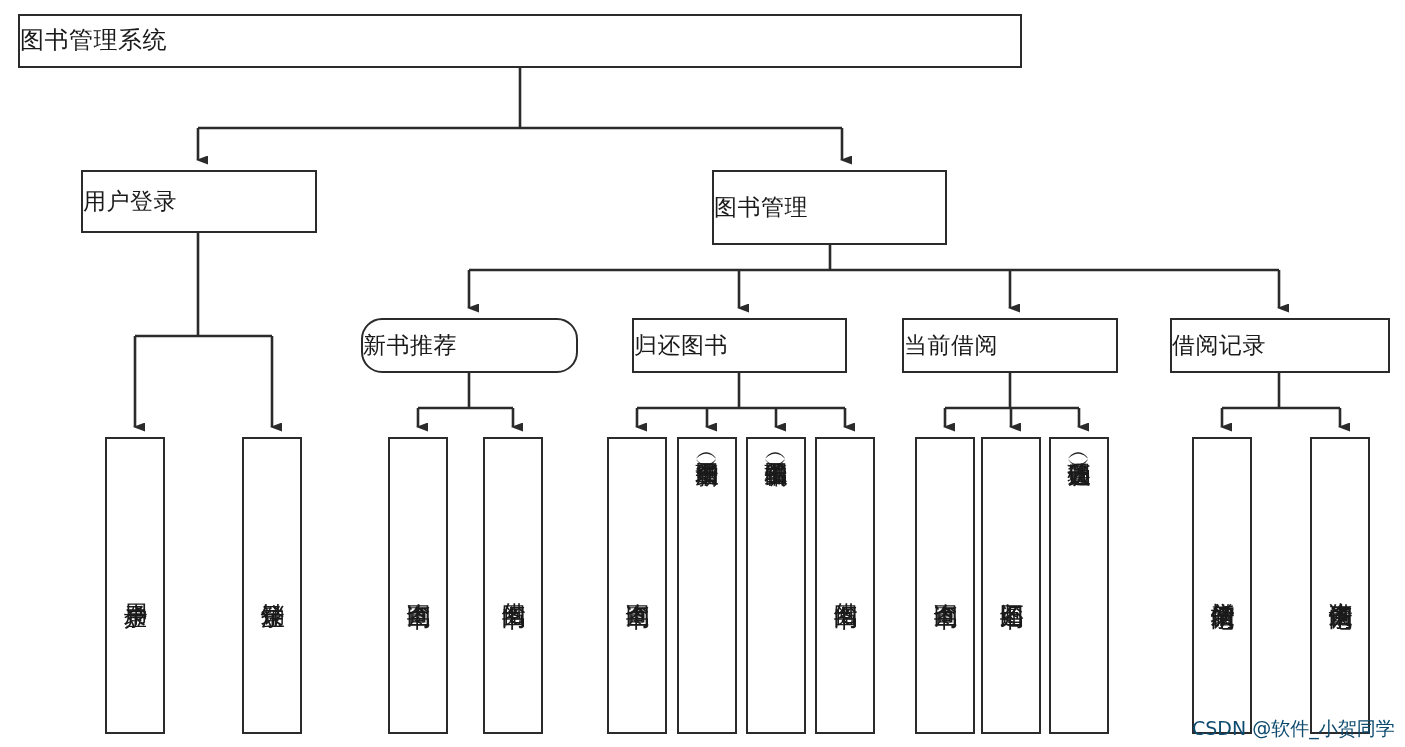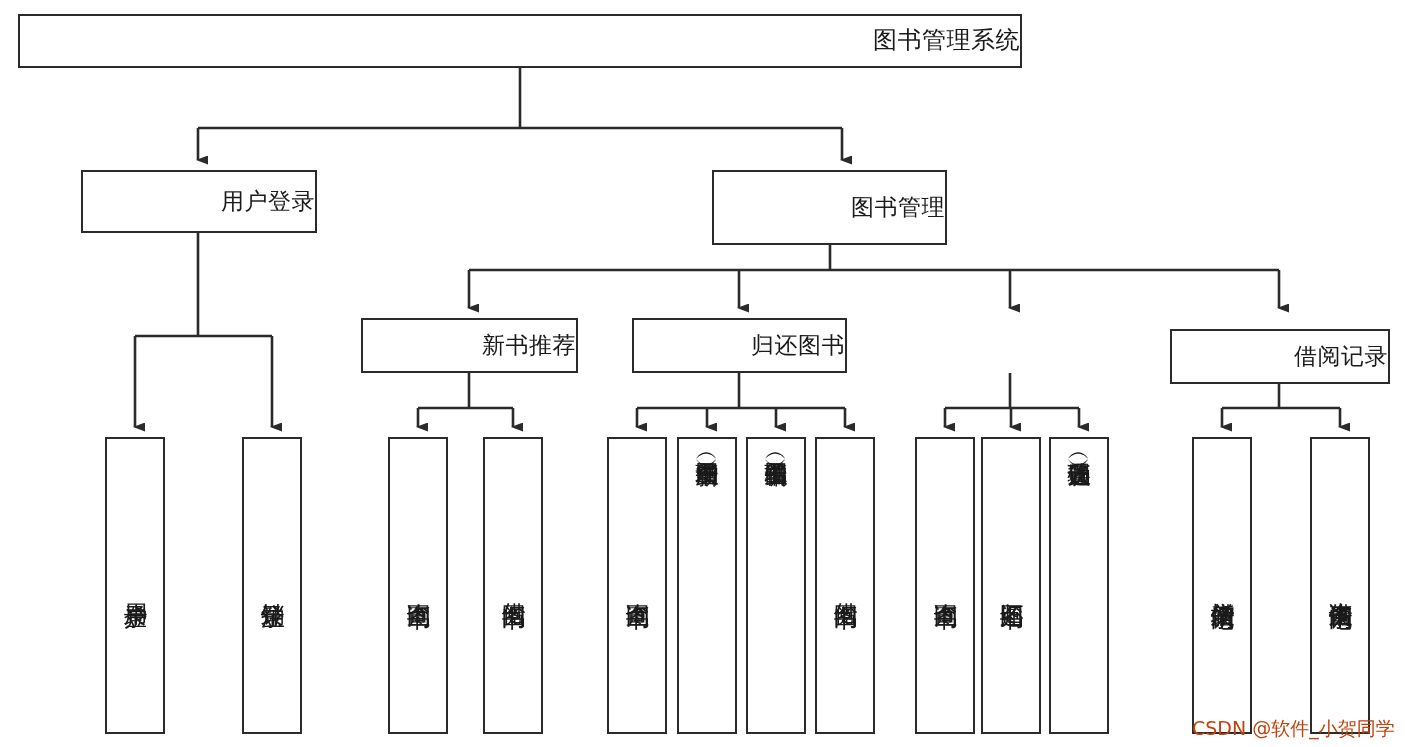--- a/index.html
+++ b/index.html
@@ -26,21 +26,21 @@
     height: 747px;
     pointer-events: none;
   }
   .node {
     position: absolute;
     box-sizing: border-box;
     background: #ffffff;
     border: 2px solid #2b2b2b;
     display: flex;
     align-items: center;
-    justify-content: flex-end;
+    justify-content: flex-start;
     z-index: 2;
   }
   .node-label {
     color: #1a1a1a;
     line-height: 1.15;
     white-space: nowrap;
     text-align: center;
   }
   
   .node.horiz .node-label {
@@ -74,21 +74,21 @@
   .node.leaf.dense .node-label {
     font-size: 23px;
     letter-spacing: 0px;
     line-height: 1.0;
   }
   #watermark {
     position: absolute;
     left: 1192px;
     top: 716px;
     font-size: 19px;
-    color: #c2410c;
+    color: #0c4a6e;
     white-space: nowrap;
     z-index: 5;
     font-family: "DejaVu Sans", "Liberation Sans", sans-serif;
   }
 </style>
 </head>
 <body>
 
 <div id="diagram-root">
 
@@ -146,27 +146,30 @@
     <span class="node-label">图书管理系统</span>
   </div>
 
   <div class="node horiz" style="left:81px; top:170px; width:236px; height:63px;">
     <span class="node-label">用户登录</span>
   </div>
   <div class="node horiz" style="left:712px; top:170px; width:235px; height:75px;">
     <span class="node-label">图书管理</span>
   </div>
 
-  <div class="node horiz" style="left:361px; top:318px; width:217px; height:55px;">
+  <div class="node horiz" style="left:361px; top:318px; width:217px; height:55px;border-radius:21px;">
     <span class="node-label">新书推荐</span>
   </div>
   <div class="node horiz" style="left:632px; top:318px; width:215px; height:55px;">
     <span class="node-label">归还图书</span>
   </div>
-  <div class="node horiz" style="left:1170px; top:329px; width:220px; height:55px;">
+  <div class="node horiz" style="left:902px; top:318px; width:216px; height:55px;">
+    <span class="node-label">当前借阅</span>
+  </div>
+  <div class="node horiz" style="left:1170px; top:318px; width:220px; height:55px;">
     <span class="node-label">借阅记录</span>
   </div>
 
   <div class="node leaf short" style="left:105px; top:437px; width:60px; height:297px;">
     <span class="node-label">用户登录</span>
   </div>
   <div class="node leaf short" style="left:242px; top:437px; width:60px; height:297px;">
     <span class="node-label">注销登录</span>
   </div>
 

